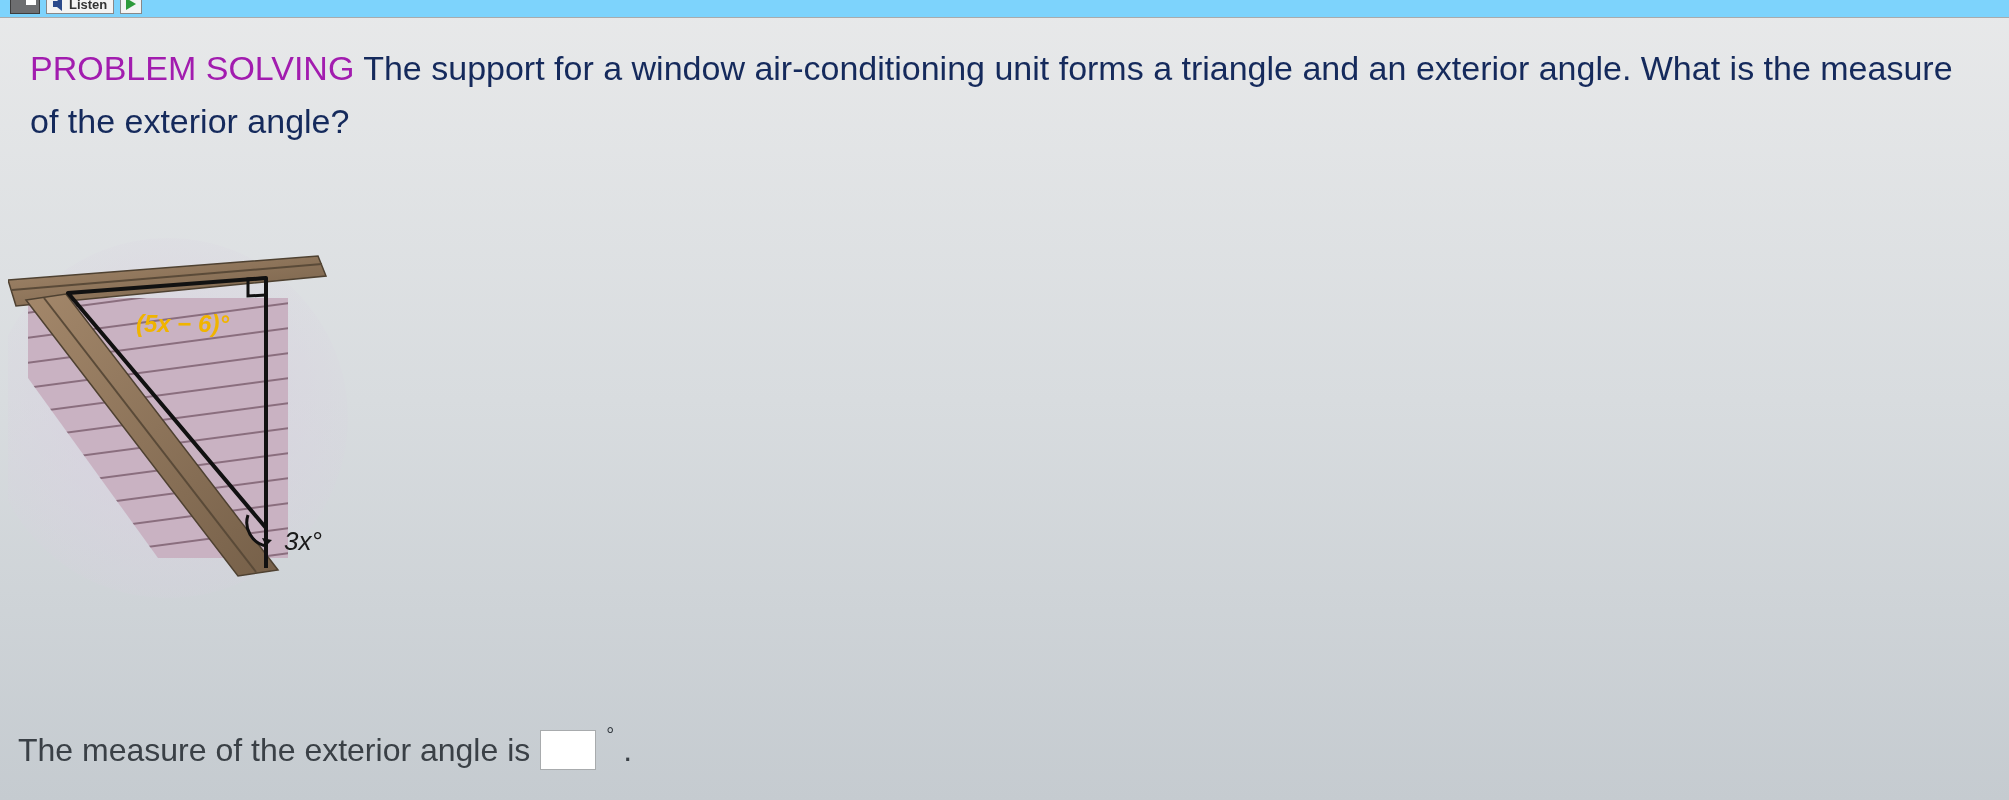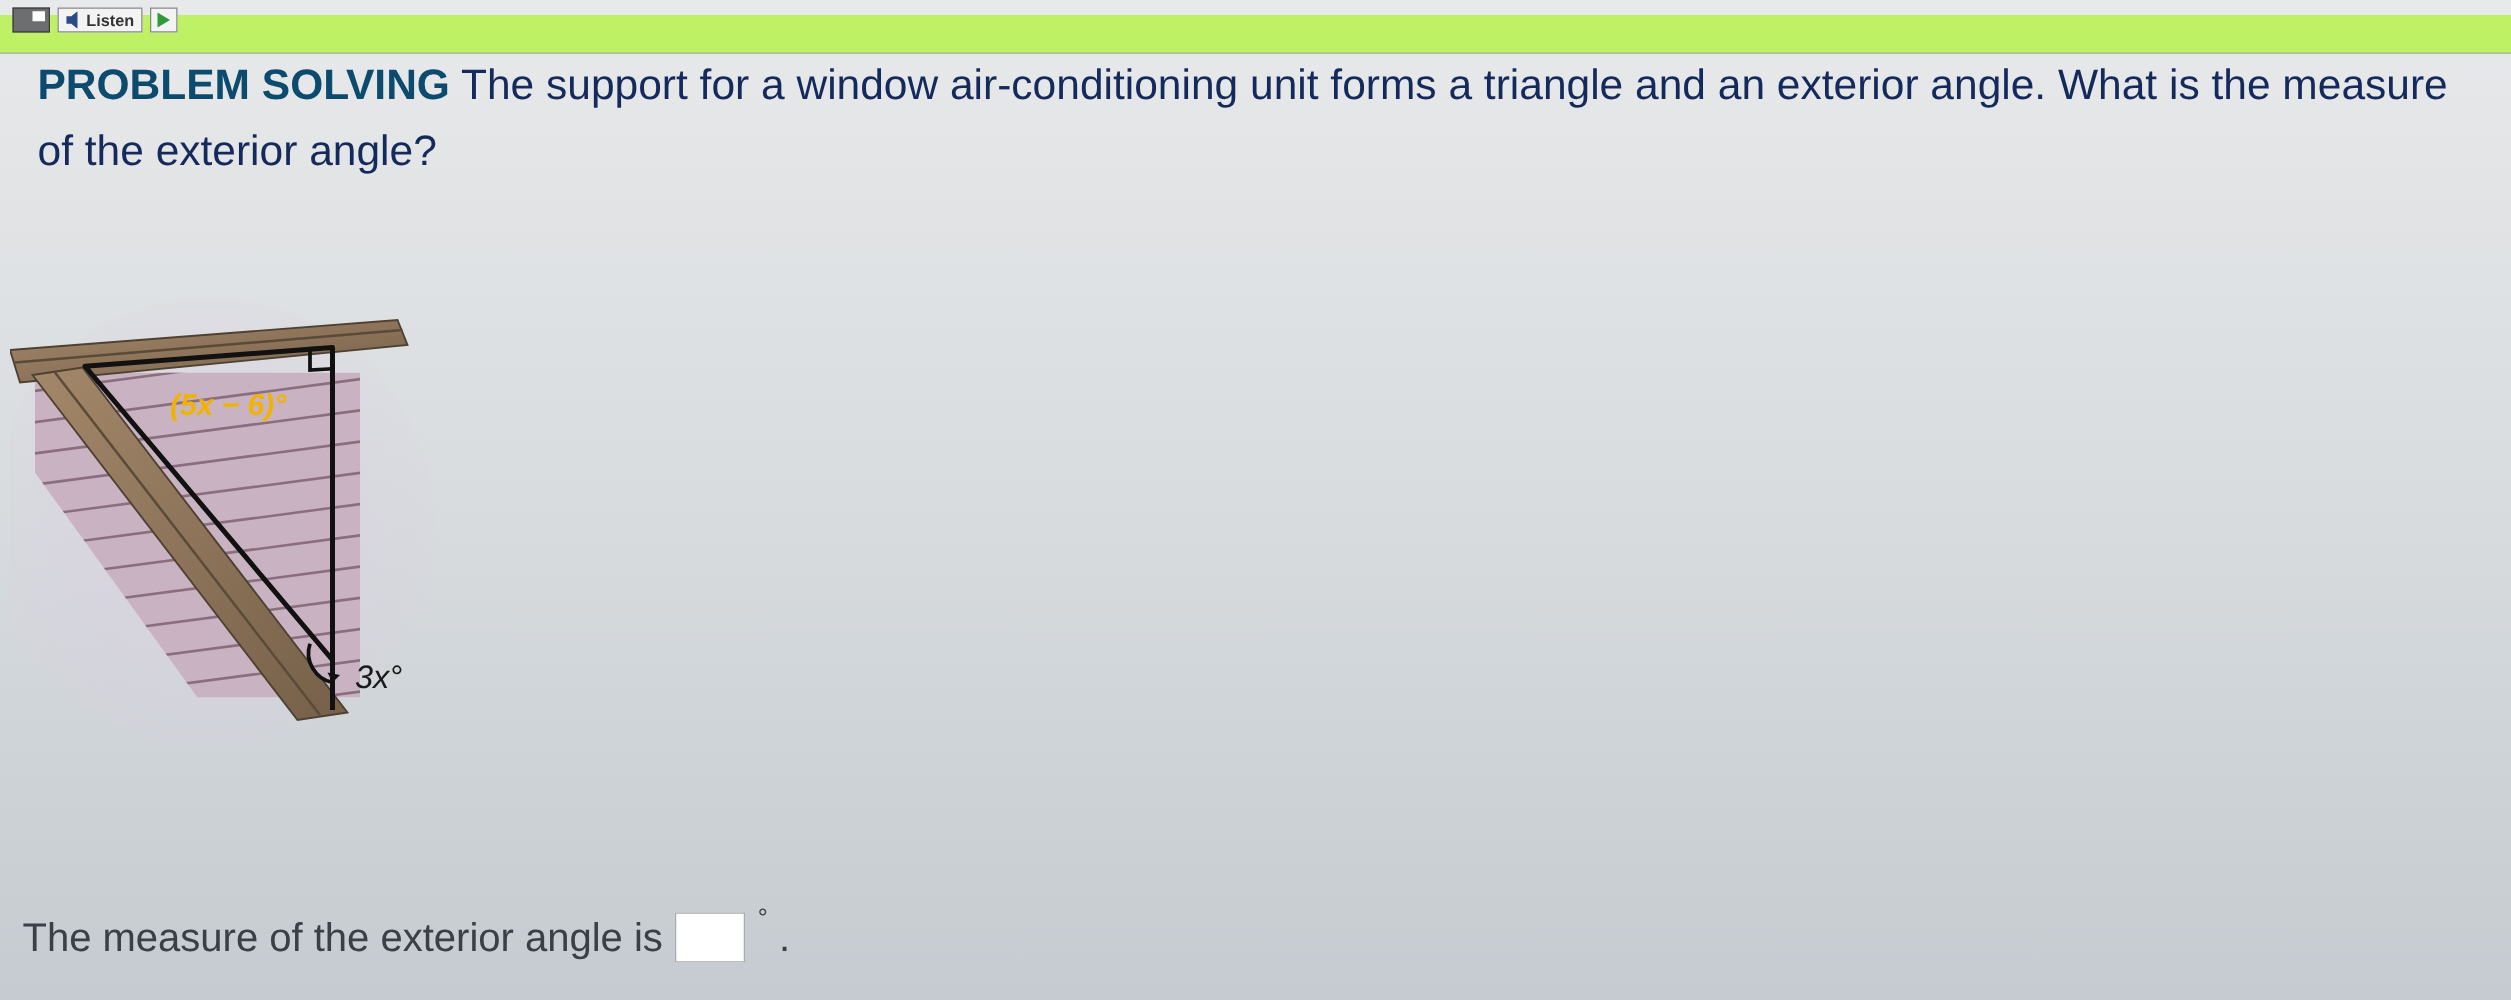--- a/index.html
+++ b/index.html
@@ -6,24 +6,24 @@
   html, body { width: 2009px; height: 800px; overflow: hidden; }
   body {
     background: linear-gradient(180deg, #e8e9ea 0%, #d8dcdf 50%, #c5cbd0 100%);
     font-family: Arial, Helvetica, sans-serif;
     position: relative;
   }
 
   
   .toolbar-frag {
     position: absolute;
-    top: 12px; left: 0;
-    height: 31px;
+    top: 0; left: 0;
+    height: 18px;
     width: 100%;
-    background: #bef264;
+    background: #7dd3fc;
     border-bottom: 1px solid #a8abad;
   }
   .toolbar-left {
     position: absolute;
     top: -6px;
     left: 10px;
     display: flex;
     align-items: center;
     gap: 6px;
   }
@@ -66,22 +66,22 @@
   .problem {
     position: absolute;
     top: 42px;
     left: 30px;
     right: 40px;
     font-size: 34px;
     line-height: 1.55;
     color: #152a5c;
   }
   .problem .heading {
-    color: #0c4a6e;
-    font-weight: bold;
+    color: #a21caf;
+    font-weight: normal;
   }
 
   
   .figure {
     position: absolute;
     top: 228px;
     left: 8px;
     width: 340px;
     height: 370px;
   }

